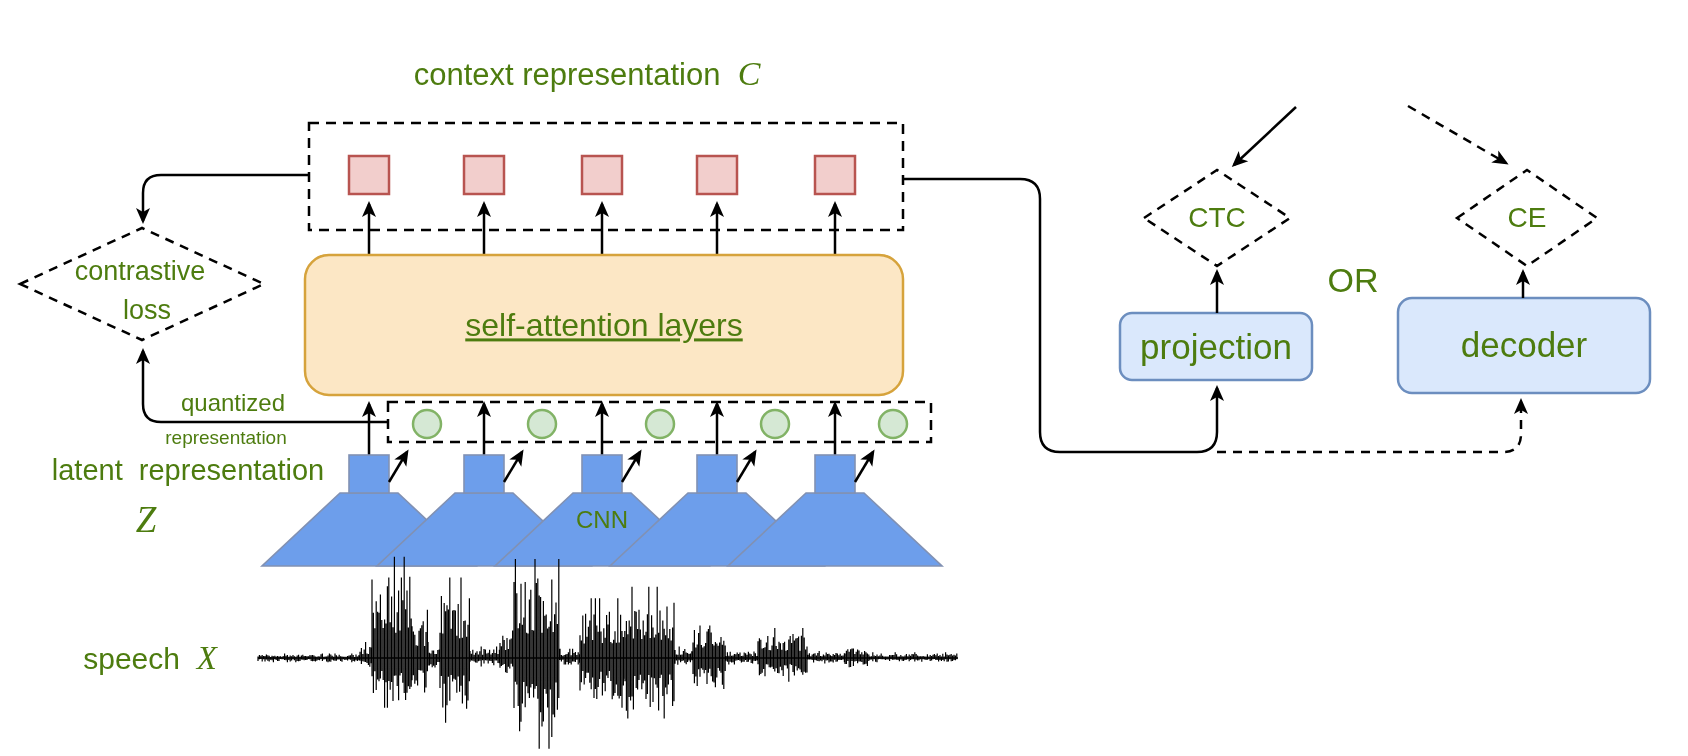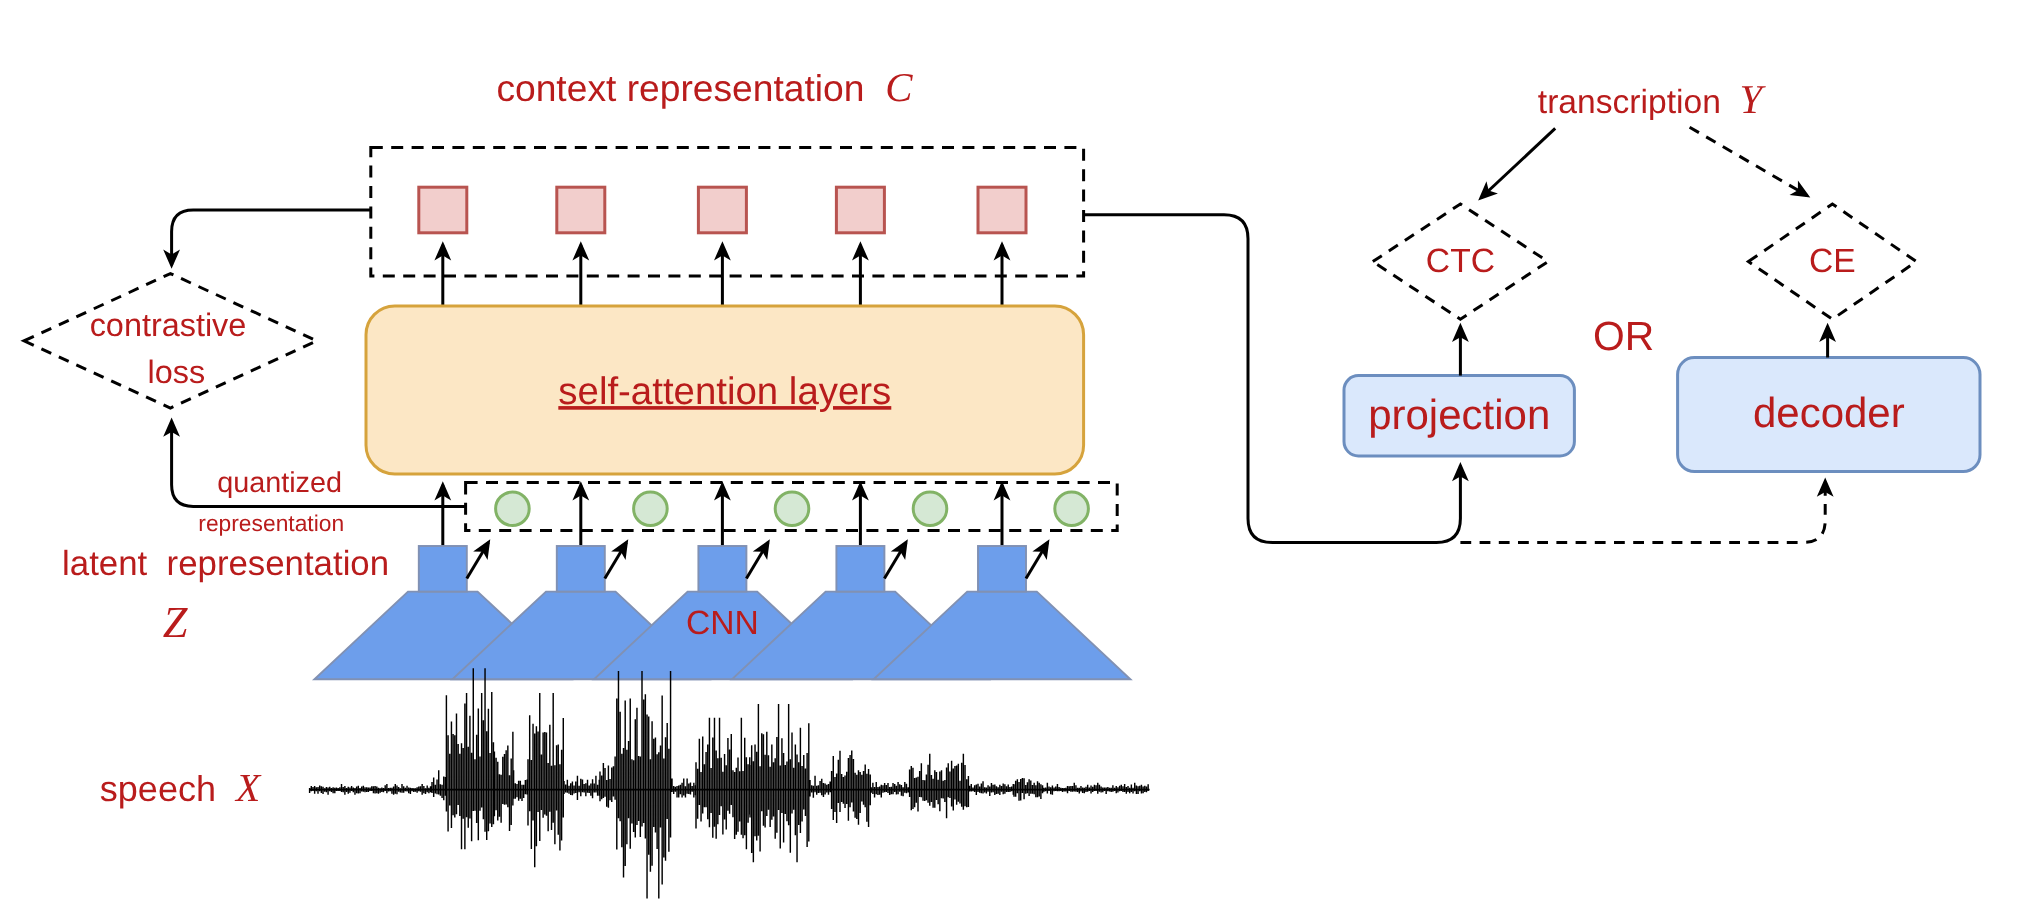--- a/index.html
+++ b/index.html
@@ -1,17 +1,17 @@
 <!DOCTYPE html>
 <html style="--line: #000000; --context-square-fill: #F2CECC; --context-square-stroke: #B85450; --attention-fill: #FCE7C5; --attention-stroke: #D6A33C; --quantized-circle-fill: #D5E8D4; --quantized-circle-stroke: #82B366; --cnn-fill: #6D9EEB; --cnn-stroke: #8191B3; --head-box-fill: #DAE8FC; --head-box-stroke: #6C8EBF;"><head>
 <meta charset="utf-8">
 <style>
   html,body{margin:0;padding:0;background:#ffffff;}
   .canvas{position:relative;width:1688px;height:756px;background:#ffffff;overflow:hidden;
-          font-family:"Liberation Sans",sans-serif;color:#b91c1c;}
+          font-family:"Liberation Sans",sans-serif;color:#4d7c0f;}
   .canvas svg{position:absolute;left:0;top:0;}
   .lbl{position:absolute;transform:translate(-50%,-50%);white-space:pre;text-align:center;line-height:1.1;}
   .sym{font-family:"Liberation Serif",serif;font-style:italic;}
   
   .dashedbox{fill:none;stroke:var(--line);stroke-width:2.5;stroke-dasharray:10 7;}
   .sq{fill:var(--context-square-fill);stroke:var(--context-square-stroke);stroke-width:2.5;}
   .attn{fill:var(--attention-fill);stroke:var(--attention-stroke);stroke-width:2.5;}
   .circ{fill:var(--quantized-circle-fill);stroke:var(--quantized-circle-stroke);stroke-width:2.5;}
   .cnn{fill:var(--cnn-fill);stroke:var(--cnn-stroke);stroke-width:1.6;}
   .headbox{fill:var(--head-box-fill);stroke:var(--head-box-stroke);stroke-width:2.5;}
@@ -121,25 +121,24 @@
 
   <div class="lbl" style="left:140px;top:272px;font-size:27px;">contrastive</div>
   <div class="lbl" style="left:147px;top:311px;font-size:27px;">loss</div>
 
   <div class="lbl" style="left:233px;top:403px;font-size:24px;">quantized</div>
   <div class="lbl" style="left:226px;top:438px;font-size:19px;">representation</div>
 
   <div class="lbl" style="left:188px;top:471px;font-size:29px;">latent  representation</div>
   <div class="lbl sym" style="left:146px;top:520px;font-size:37px;">Z</div>
 
-  <div class="lbl" style="left:602px;top:520px;font-size:28px;text-align:right;">CNN</div>
+  <div class="lbl" style="left:602px;top:520px;font-size:24px;text-align:right;">CNN</div>
 
   <div class="lbl" style="left:150px;top:658px;font-size:30px;"><span>speech</span>&nbsp; <span class="sym" style="font-size:33px;">X</span></div>
 
-  <div class="lbl" style="left:1375px;top:84px;font-size:28px;"><span>transcription</span>&nbsp; <span class="sym" style="font-size:34px;">Y</span></div>
 
   <div class="lbl" style="left:1217px;top:218px;font-size:28px;">CTC</div>
   <div class="lbl" style="left:1527px;top:218px;font-size:28px;">CE</div>
   <div class="lbl" style="left:1353px;top:281px;font-size:34px;">OR</div>
 
   <div class="lbl" style="left:1216px;top:347px;font-size:35px;">projection</div>
   <div class="lbl" style="left:1524px;top:345px;font-size:35px;">decoder</div>
 
 </div>
 

